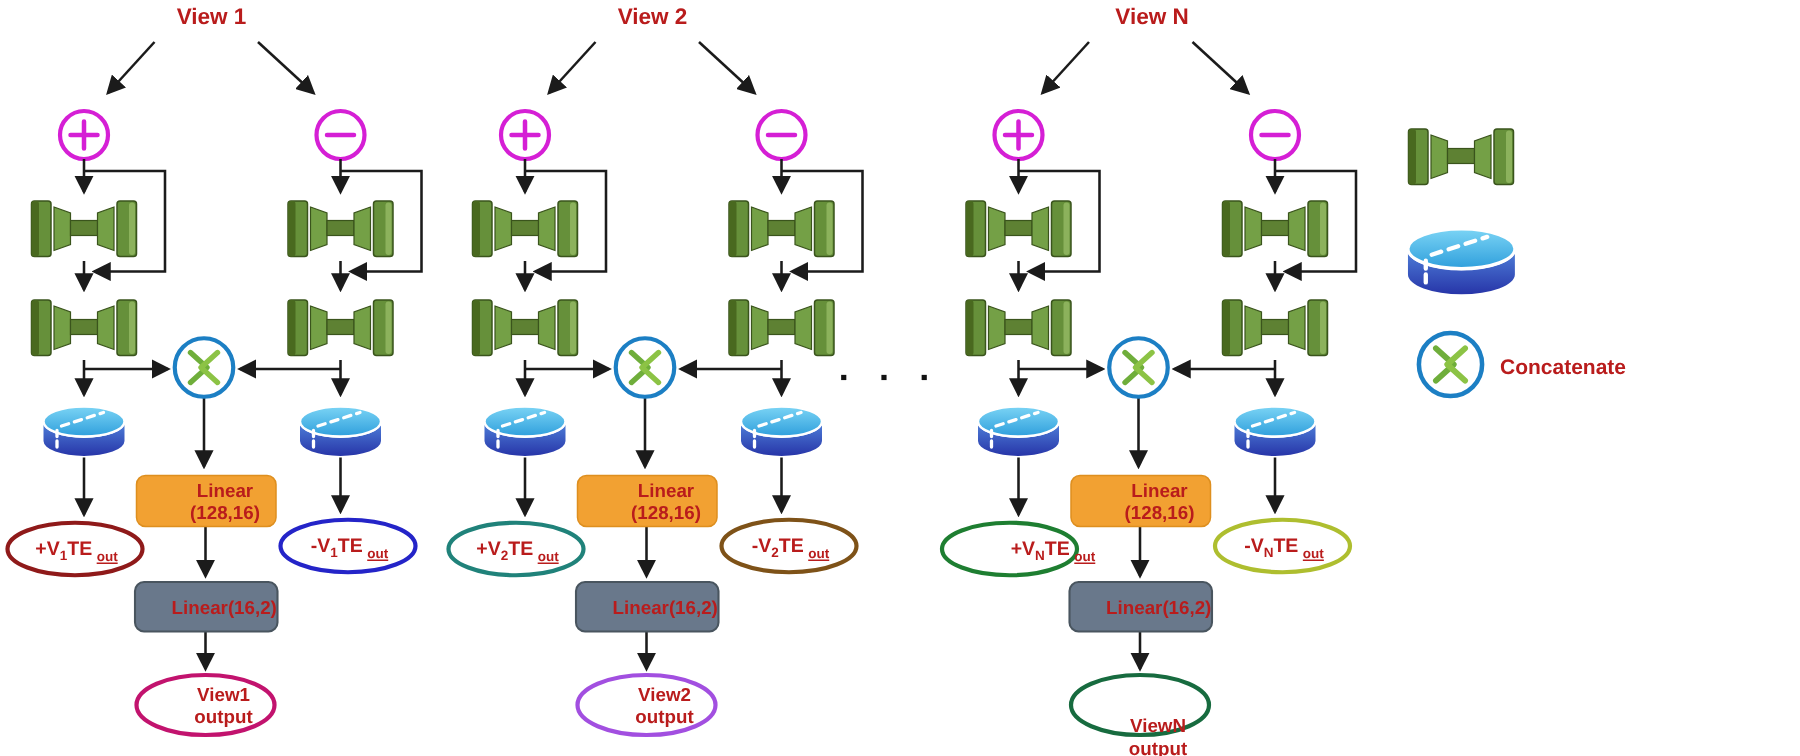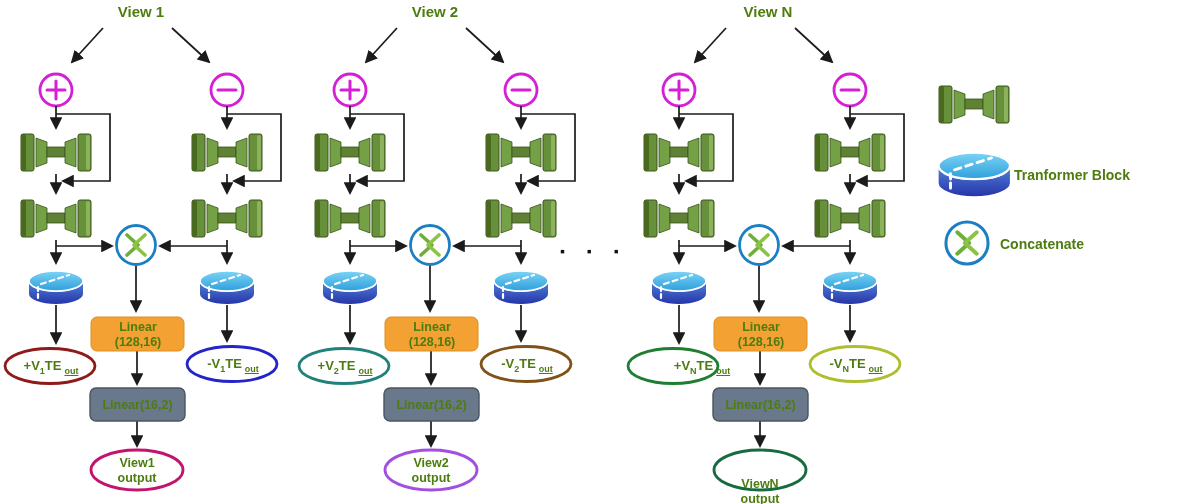--- a/index.html
+++ b/index.html
@@ -1,21 +1,21 @@
 <!DOCTYPE html>
 <html><head>
 <meta charset="utf-8">
 <style>
   html,body{margin:0;padding:0;background:#ffffff;}
   .stage{position:relative;width:1200px;height:504px;background:#ffffff;overflow:hidden;
          font-family:"Liberation Sans", sans-serif;}
   .stage svg{position:absolute;left:0;top:0;}
-  .txt{position:absolute;color:#4d7c0f;font-weight:bold;text-align:center;line-height:15px;}
+  .txt{position:absolute;color:#b91c1c;font-weight:bold;text-align:center;line-height:15px;}
   .title{font-size:15px;}
-  .boxlab{font-size:12.5px;}
+  .boxlab{font-size:12.5px;padding-left:12px;}
   .elab{font-size:13px;white-space:nowrap;}
   .elab sub{font-size:9px;font-weight:bold;}
   .elab sub.out{margin-left:3px;text-decoration:underline;}
   .leg{font-size:14px;text-align:left;line-height:18px;}
   .dots{font-size:14px;letter-spacing:9px;color:#111;}
   .w{stroke:#1b1b1b;stroke-width:1.7;fill:none;}
 </style>
 </head>
 <body>
 
@@ -151,16 +151,15 @@
       <div>(128,16)</div>
     </div>
 <div class="txt boxlab" style="left:713px;top:398px;width:95px;">Linear(16,2)</div>
 <div class="txt boxlab" style="left:717px;top:456px;width:86px;margin-top:21px;">
       <div>ViewN</div>
       <div>output</div>
     </div>
 
 <div class="txt dots" style="left:560px;top:244px;width:90px;text-align:left;">▪ ▪ ▪</div>
 
-<div class="txt leg" style="left:1014px;top:166px;width:186px;">Tranformer Block</div>
 <div class="txt leg" style="left:1000px;top:235px;width:186px;">Concatenate</div>
 
 </div>
 
 </body></html>

